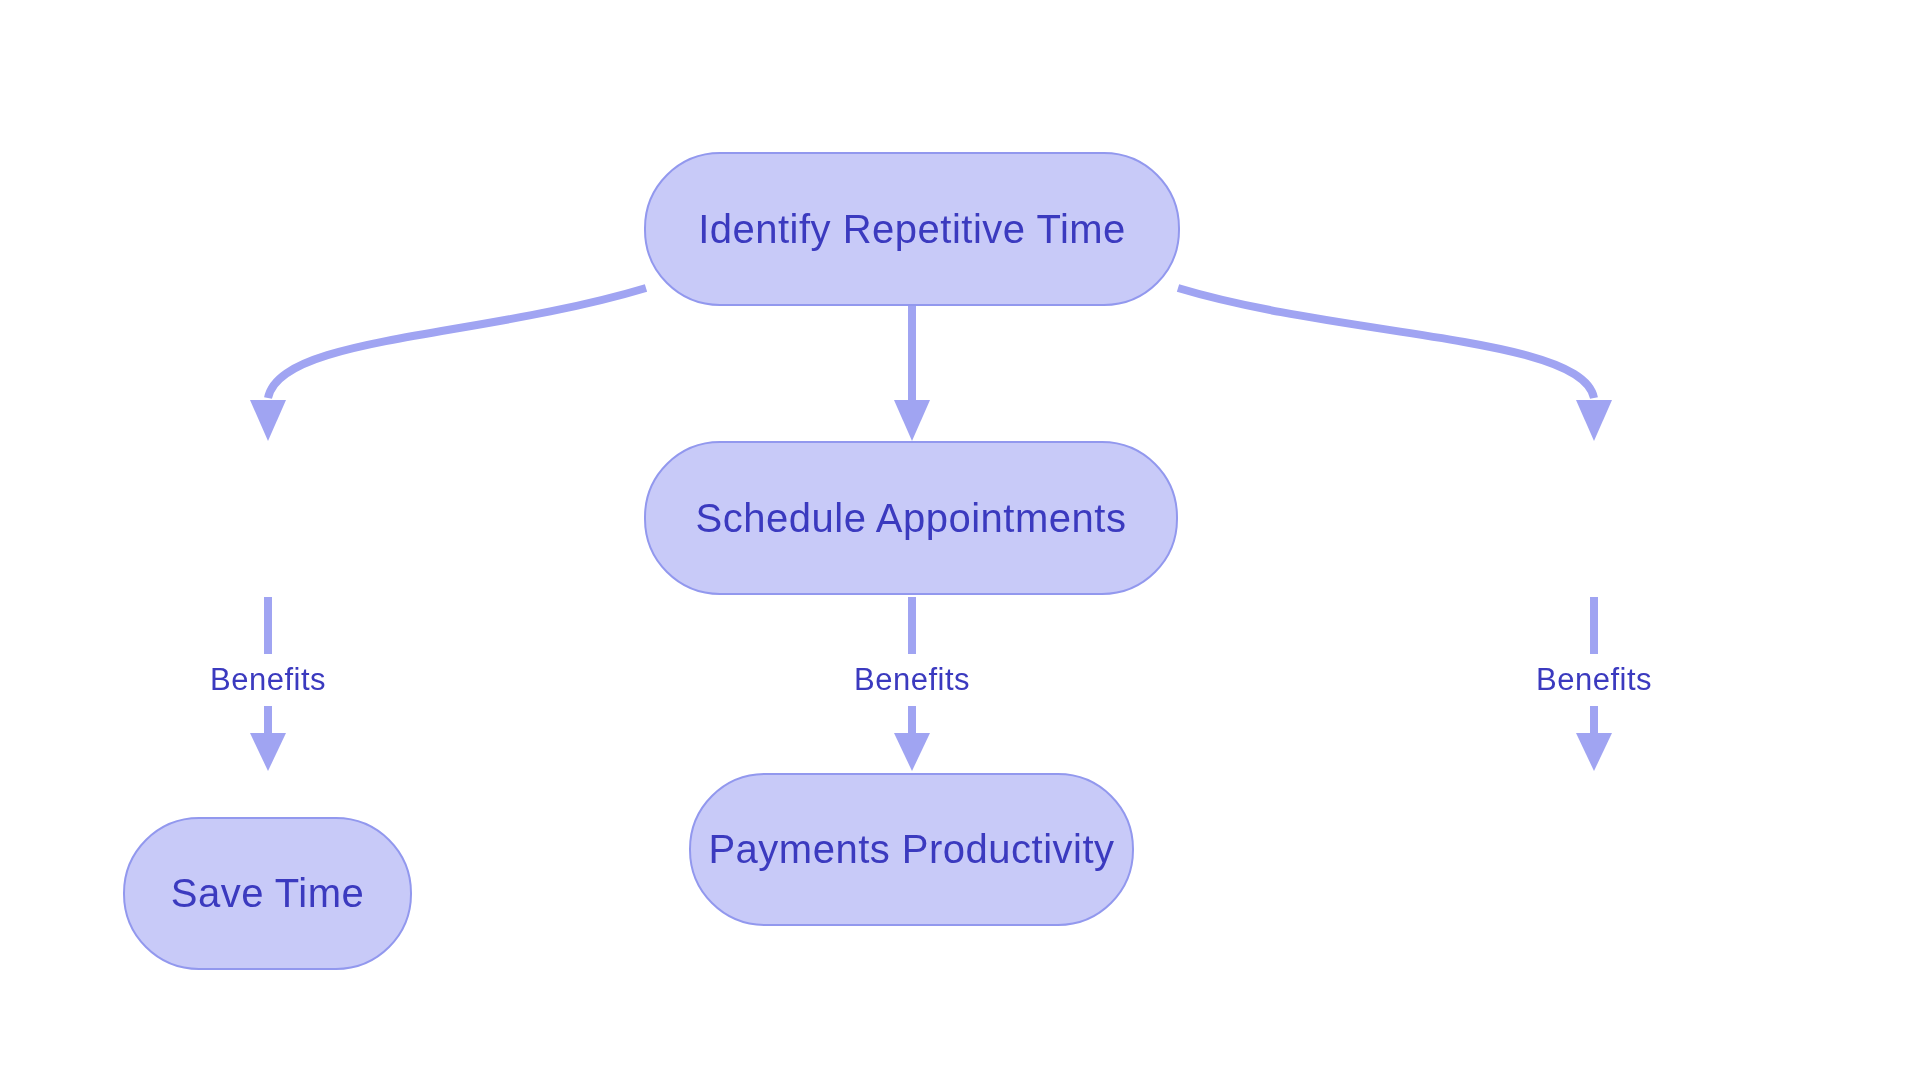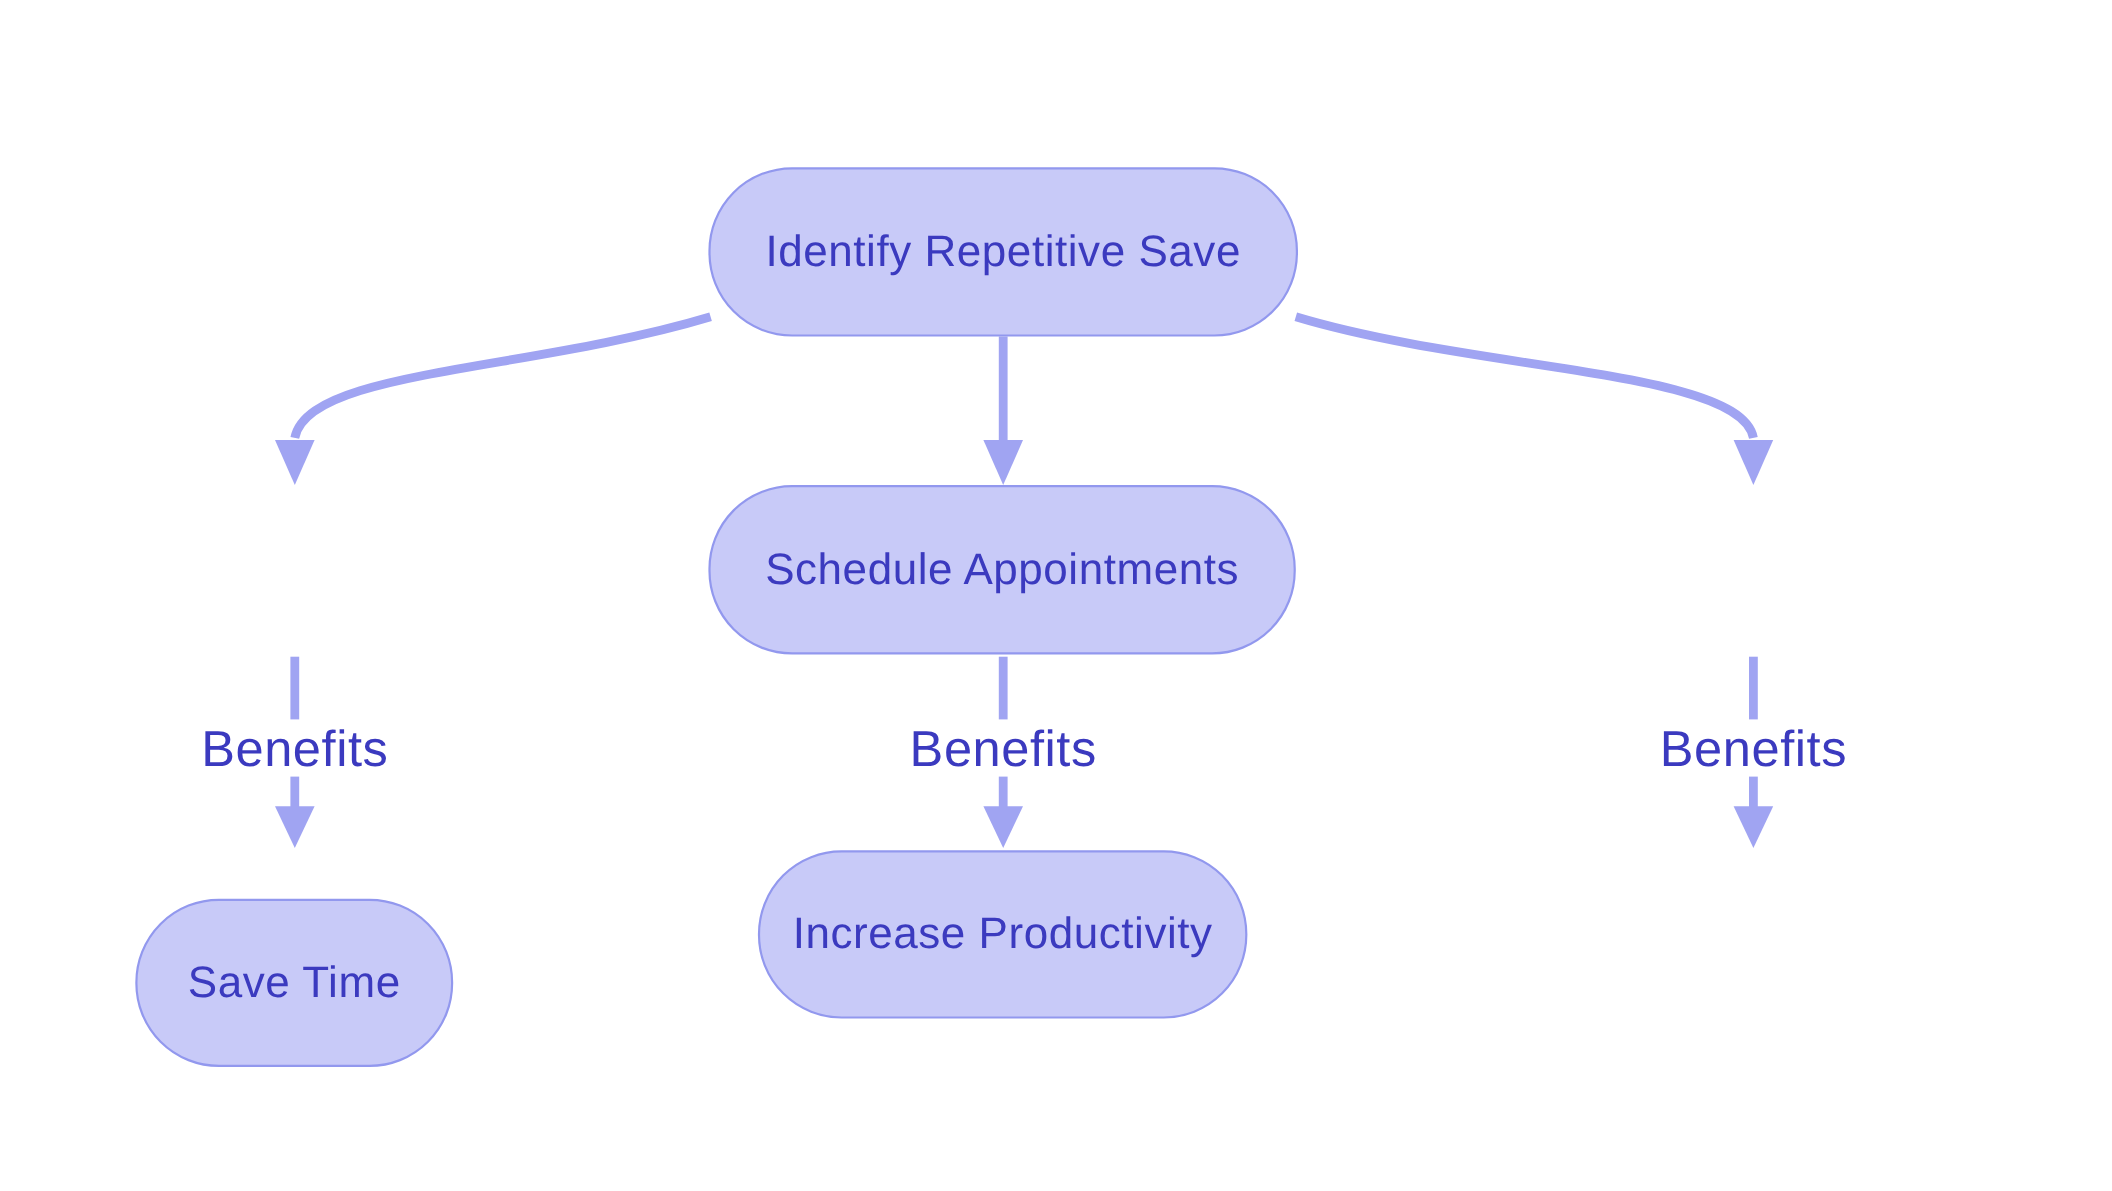--- a/index.html
+++ b/index.html
@@ -42,21 +42,21 @@
   .node-schedule      { left: 644px;  top: 441px; width: 534px; height: 154px; justify-content: center; }
   .node-payments      { left: 1383px; top: 441px; width: 424px; height: 154px; }
   .node-savetime      { left: 123px;  top: 773px; width: 289px; height: 153px; margin-top: 44px; }
   .node-productivity  { left: 689px;  top: 773px; width: 445px; height: 153px; }
   .node-relationships { left: 1285px; top: 773px; width: 617px; height: 153px; }
   .edge-label {
     position: absolute;
     top: 656px;
     transform: translateX(-50%);
     color: #3b3abf;
-    font-size: 46px;
+    font-size: 31px;
     letter-spacing: 0.5px;
     background: #ffffff;
     padding: 0 6px;
     line-height: 48px;
     white-space: nowrap;
   }
   .edge-label-left   { left: 268px; }
   .edge-label-middle { left: 912px; }
   .edge-label-right  { left: 1594px; }
 </style>
@@ -83,35 +83,35 @@
     <path d="M 912 597 L 912 654" fill="none" stroke="#a0a4f2" stroke-width="8"></path>
     <path d="M 912 706 L 912 736" fill="none" stroke="#a0a4f2" stroke-width="8"></path>
     <polygon points="894,733 930,733 912,771" fill="#a0a4f2"></polygon>
 
     <path d="M 1594 597 L 1594 654" fill="none" stroke="#a0a4f2" stroke-width="8"></path>
     <path d="M 1594 706 L 1594 736" fill="none" stroke="#a0a4f2" stroke-width="8"></path>
     <polygon points="1576,733 1612,733 1594,771" fill="#a0a4f2"></polygon>
   </svg>
 
   <div class="node node-identify">
-    <span>Identify Repetitive Save</span>
+    <span>Identify Repetitive Time</span>
   </div>
 
 
   <div class="node node-schedule">
     <span>Schedule Appointments</span>
   </div>
 
 
   <div class="node node-savetime">
     <span>Save Time</span>
   </div>
 
   <div class="node node-productivity">
-    <span>Increase Productivity</span>
+    <span>Payments Productivity</span>
   </div>
 
 
   <div class="edge-label edge-label-left">Benefits</div>
 
   <div class="edge-label edge-label-middle">Benefits</div>
 
   <div class="edge-label edge-label-right">Benefits</div>
 
 </div>

